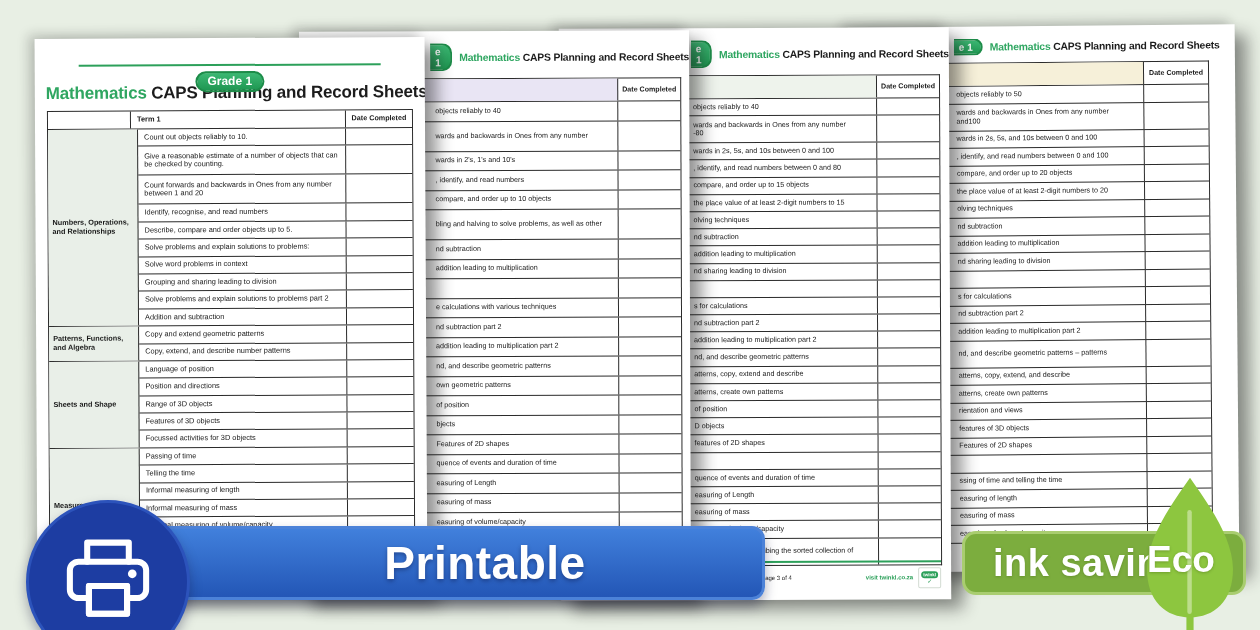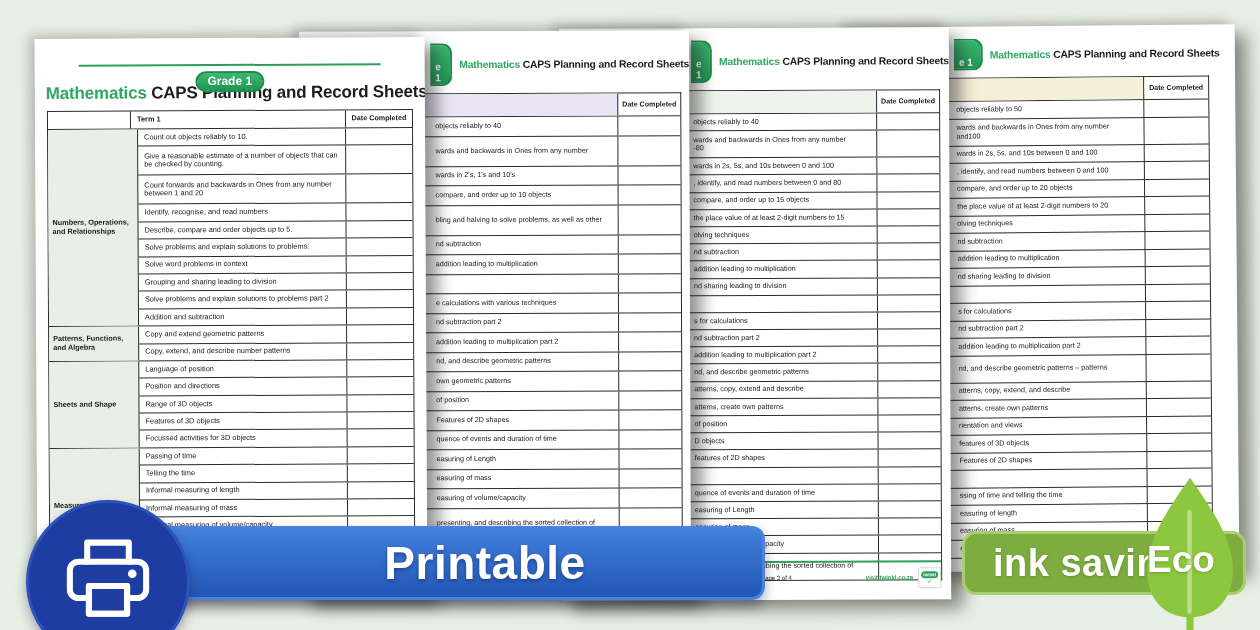--- a/index.html
+++ b/index.html
@@ -45,21 +45,21 @@
   .rows{flex:1;display:flex;flex-direction:column;}
   .r{display:flex;border-top:1px solid #2b2b2b;min-height:16.4px;align-items:center;}
   .rows .r:first-child, .sbody .r:first-child{border-top:none;}
   .r.tall{min-height:28px;}
   .r .t{flex:1;padding:1px 4px 1px 6px;border-right:1px solid #2b2b2b;align-self:stretch;display:flex;flex-direction:column;justify-content:center;white-space:nowrap;overflow:hidden;}
   .r.tall .t{white-space:normal;}
   .r .dc{width:66px;align-self:stretch;}
 
   
   .mini{display:flex;align-items:center;margin-top:12px;gap:7px;}
-  .minipill{background:linear-gradient(180deg,#3cb873,#1f9752);border:2px solid #1d8c49;border-left:none;border-radius:0 10px 10px 0;color:#fff;font-weight:bold;font-size:10px;padding:16px 8px 1px 5px;}
+  .minipill{background:linear-gradient(180deg,#3cb873,#1f9752);border:2px solid #1d8c49;border-left:none;border-radius:0 10px 10px 0;color:#fff;font-weight:bold;font-size:10px;padding:1px 8px 1px 5px;}
   .minititle{font-size:10.4px;font-weight:bold;color:#1c1c1c;letter-spacing:-0.2px;white-space:nowrap;}
   .striptable{border:1.2px solid #2b2b2b;border-left:none;margin-top:7px;font-size:7.2px;line-height:1.2;color:#191919;}
   .shead{display:flex;height:22px;border-bottom:1px solid #2b2b2b;}
   .shead .hl{flex:1;border-right:1px solid #2b2b2b;}
   .shead .hr{display:flex;align-items:center;justify-content:center;font-weight:bold;font-size:7.1px;}
   .p2 .mini{margin-left:131px;}
   .p2 .striptable{margin-right:8px;}
   .p2 .t{padding-left:136px;}
   .p2 .shead .hl{background:#e9e5f4;}
   .p2 .r{min-height:18.5px;}  .p2 .r.tall{min-height:29px;}
@@ -390,20 +390,24 @@
         </div>
         <div class="r tall">
           <div class="t">wards and backwards in Ones from any number</div>
           <div class="dc"></div>
         </div>
         <div class="r">
           <div class="t">wards in 2's, 1's and 10's</div>
           <div class="dc"></div>
         </div>
         <div class="r">
+          <div class="t">, identify, and read numbers</div>
+          <div class="dc"></div>
+        </div>
+        <div class="r">
           <div class="t">compare, and order up to 10 objects</div>
           <div class="dc"></div>
         </div>
         <div class="r tall">
           <div class="t">bling and halving to solve problems, as well as other</div>
           <div class="dc"></div>
         </div>
         <div class="r">
           <div class="t">nd subtraction</div>
           <div class="dc"></div>
@@ -431,20 +435,24 @@
         <div class="r">
           <div class="t">nd, and describe geometric patterns</div>
           <div class="dc"></div>
         </div>
         <div class="r">
           <div class="t">own geometric patterns</div>
           <div class="dc"></div>
         </div>
         <div class="r">
           <div class="t">of position</div>
+          <div class="dc"></div>
+        </div>
+        <div class="r">
+          <div class="t">bjects</div>
           <div class="dc"></div>
         </div>
         <div class="r">
           <div class="t">Features of 2D shapes</div>
           <div class="dc"></div>
         </div>
         <div class="r">
           <div class="t">quence of events and duration of time</div>
           <div class="dc"></div>
         </div>

